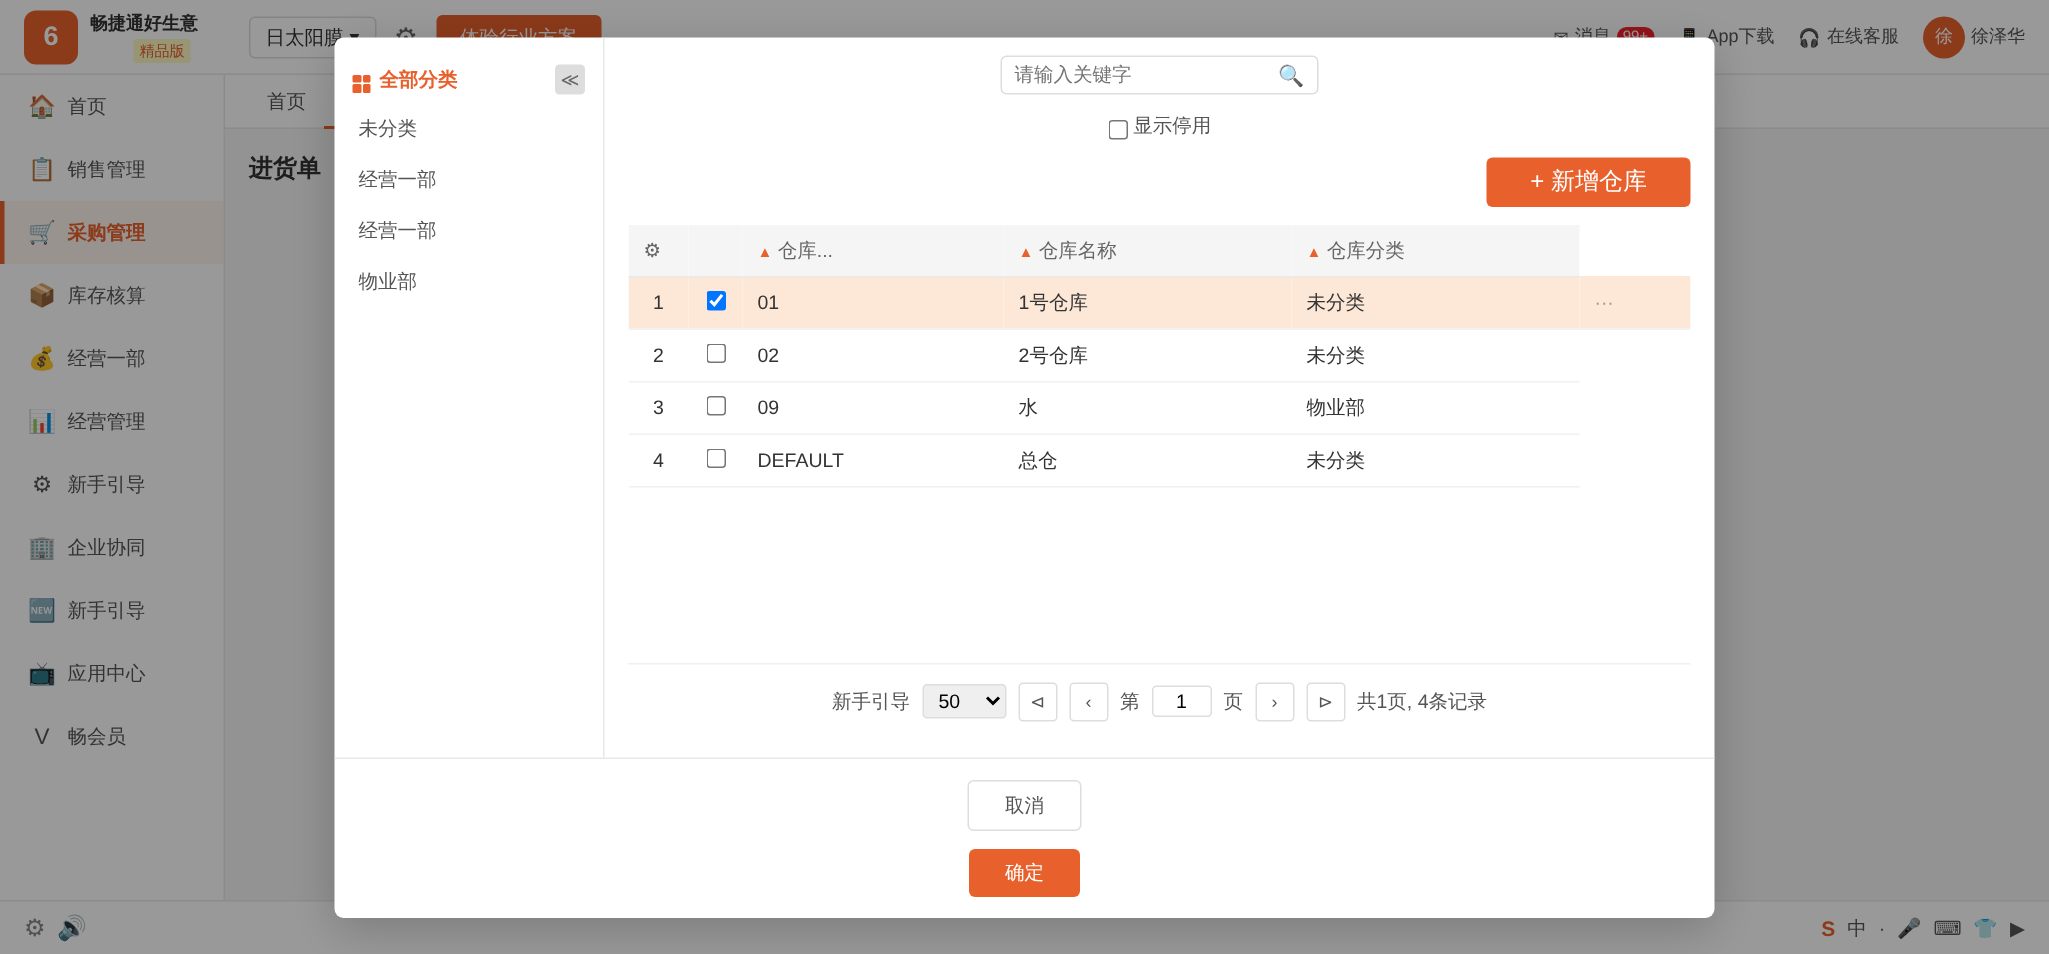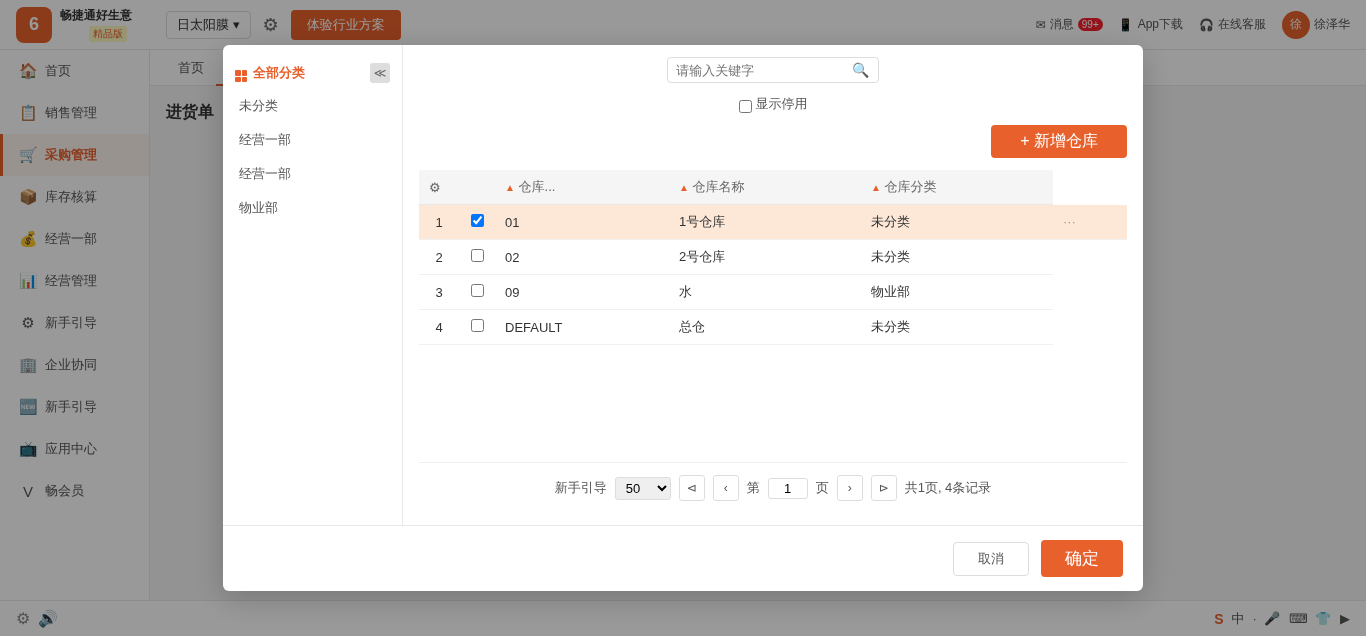--- a/index.html
+++ b/index.html
@@ -159,29 +159,29 @@
       font-size: 12px; color: #555;
     }
     .page-input {
       width: 40px; border: 1px solid #ddd; border-radius: 3px; padding: 2px 6px;
       text-align: center; font-size: 13px;
     }
 
     
     .modal-footer {
       display: flex; align-items: center; justify-content: flex-end;
-      gap: 12px; padding: 14px 20px; border-top: 1px solid #e8e8e8;
+      gap: 12px; padding: 14px 20px; border-top: 1px solid #e8e8e8; flex-direction: column;
     }
     .btn-cancel {
       background: white; color: #555; border: 1px solid #ddd; border-radius: 4px;
       padding: 7px 24px; cursor: pointer; font-size: 13px;
     }
     .btn-confirm {
       background: #e8612c; color: white; border: none; border-radius: 4px;
-      padding: 7px 24px; cursor: pointer; font-size: 17px;
+      padding: 7px 24px; cursor: pointer; font-size: 13px;
     }
 
     
     .bottom-bar {
       position: fixed; bottom: 0; left: 0; right: 0; height: 36px;
       background: #fff; border-top: 1px solid #e8e8e8;
       display: flex; align-items: center; justify-content: space-between;
       padding: 0 16px; z-index: 100;
     }
     .bottom-left { display: flex; align-items: center; gap: 8px; }

